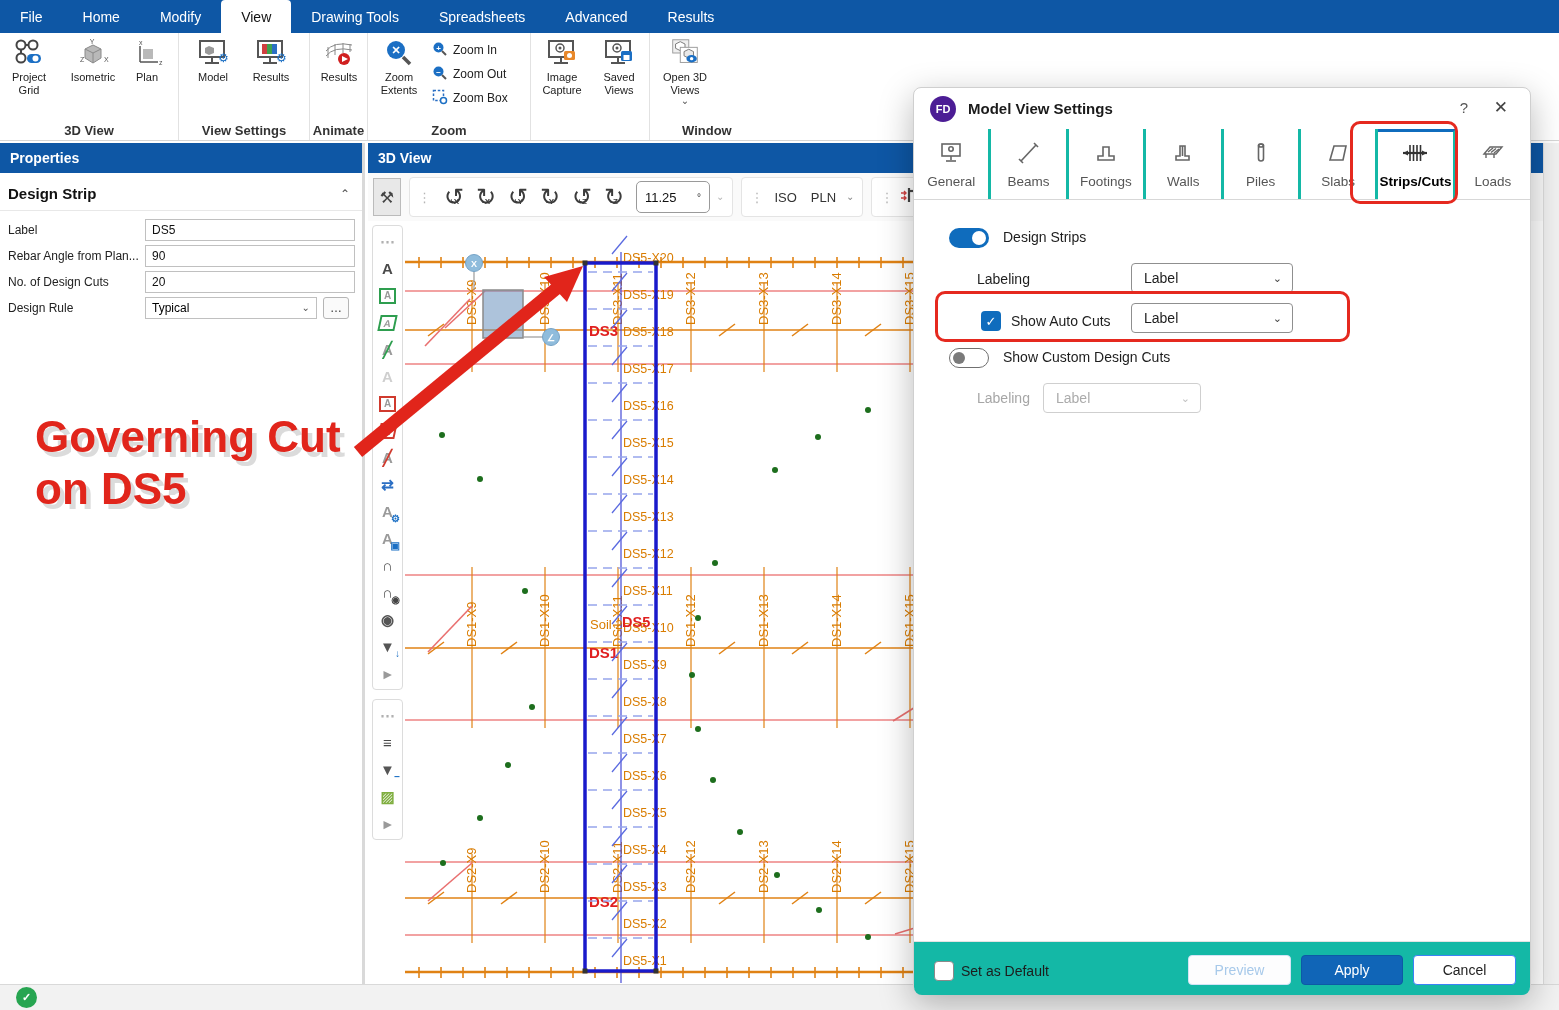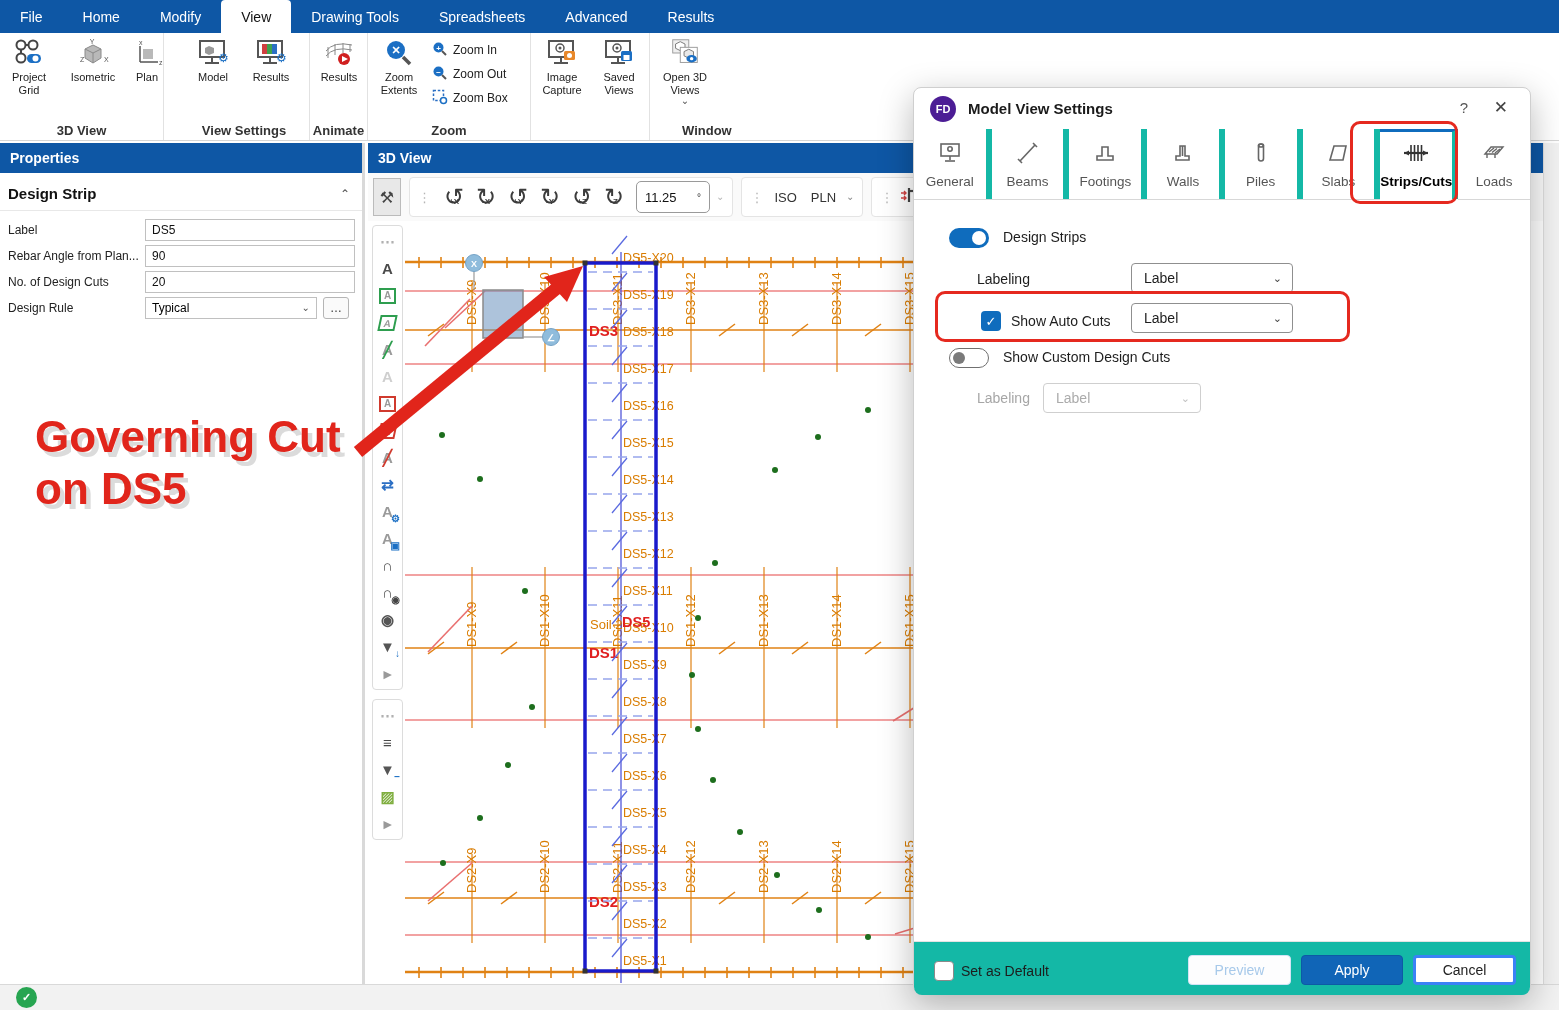--- a/index.html
+++ b/index.html
@@ -109,21 +109,21 @@
   .fd-badge { width:26px; height:26px; border-radius:50%; background:#4c1d95;
     color:#fff; font-size:11px; font-weight:bold; display:flex; align-items:center;
     justify-content:center; }
   .dlg-title { font-size:15px; font-weight:bold; color:#1b1b1b; margin-left:12px; }
   .dlg-help { position:absolute; right:62px; top:11px; font-size:15px; color:#555; cursor:pointer;}
   .dlg-close { position:absolute; right:22px; top:9px; font-size:17px; color:#444; cursor:pointer;}
 
   .dlg-tabs { position:absolute; left:0; top:41px; width:100%; height:71px;
     display:flex; border-bottom:1px solid #d7d7d7; }
   .dtab { flex:1; display:flex; flex-direction:column; align-items:center;
-    justify-content:flex-end; padding-bottom:10px; gap:8px; border-right:6px solid #14b8a6;
+    justify-content:flex-end; padding-bottom:10px; gap:8px; border-right:3px solid #14b8a6;
     color:#555; font-size:13.5px; cursor:pointer; background:#fff; position:relative; }
   .dtab:last-child { border-right:none; }
   .dtab svg { stroke:#666; }
   .dtab.selected { border-top:3px solid #0f6cbd; color:#000; font-weight:bold;
     box-shadow:0 2px 0 #fff; }
   .dtab.selected svg { stroke:#333; }
 
   .hl-red { position:absolute; border:3.5px solid #e5291f; border-radius:10px;
     z-index:12; pointer-events:none; }
   #hl-tab { left:436px; top:33px; width:108px; height:83px; }
@@ -151,41 +151,41 @@
     justify-content:center; font-size:13px; }
   .cbx.empty { background:#fff; border:1px solid #8a8a8a; }
 
   .dlg-footer { position:absolute; left:0; top:853px; width:100%; height:54px;
     background:#14b8a6; border-top:1px solid #e3e3e3; border-radius:0 0 8px 8px; }
   .btn { position:absolute; top:13px; height:30px; border-radius:4px; font-size:14px;
     display:flex; align-items:center; justify-content:center; cursor:pointer; }
   #btn-preview { left:274px; width:103px; background:#fdfdfe; border:1px solid #d3e3f5;
     color:#a7c9ea; }
   #btn-apply { left:387px; width:102px; background:#1065b7; color:#fff; border:1px solid #0d5aa5; }
-  #btn-cancel { left:499px; width:103px; background:#fff; border:3px solid #3b82f6; color:#222; }
+  #btn-cancel { left:499px; width:103px; background:#fff; border:1px solid #3b82f6; color:#222; }
 </style>
 </head>
 <body>
 
 <div id="app">
 
   <div class="tabbar">
     <div class="tab">File</div>
     <div class="tab">Home</div>
     <div class="tab">Modify</div>
     <div class="tab active">View</div>
     <div class="tab">Drawing Tools</div>
     <div class="tab">Spreadsheets</div>
     <div class="tab">Advanced</div>
     <div class="tab">Results</div>
   </div>
 
   <div class="ribbon">
 
-    <div class="rgroup" style="left:0;width:164px;">
+    <div class="rgroup" style="left:0;width:179px;">
       <div class="bigbtn" style="left:2px;">
         <span class="ricon">
           <svg width="32" height="32" viewBox="0 0 32 32" fill="none">
             <circle cx="8" cy="8" r="4.5" stroke="#444" stroke-width="2"></circle>
             <circle cx="20" cy="8" r="4.5" stroke="#444" stroke-width="2"></circle>
             <circle cx="8" cy="21" r="4.5" stroke="#444" stroke-width="2"></circle>
             <line x1="8" y1="12" x2="8" y2="17" stroke="#444" stroke-width="2"></line>
             <line x1="12" y1="8" x2="16" y2="8" stroke="#444" stroke-width="2"></line>
             <rect x="14" y="17" width="14" height="9" rx="4.5" fill="#1b6fc4"></rect>
             <circle cx="22.5" cy="21.5" r="3" fill="#fff"></circle>

